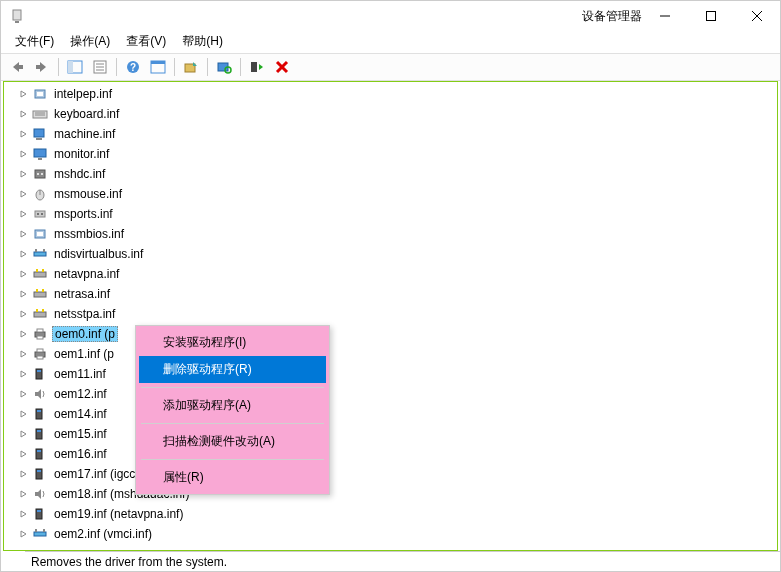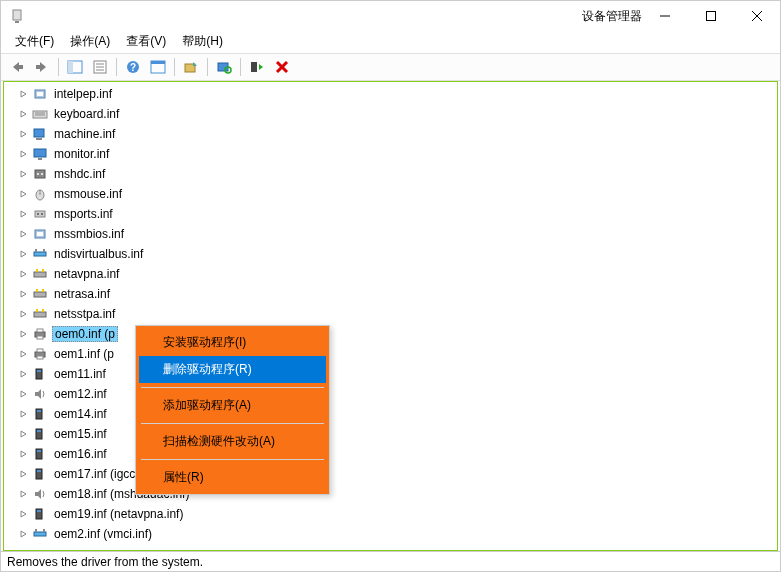--- a/index.html
+++ b/index.html
@@ -14,25 +14,25 @@
 .toolbar { height: 28px; display: flex; align-items: center; padding: 2px 4px; border-top: 1px solid #e0e0e0; border-bottom: 1px solid #e0e0e0; gap: 1px; background: #fcfcfc; }
 .tool-btn { width: 24px; height: 24px; display: flex; align-items: center; justify-content: center; cursor: default; border: 1px solid transparent; }
 .tool-sep { width: 1px; height: 18px; background: #ccc; margin: 0 3px; }
 .content { flex: 1; display: flex; border: 1px solid #84cc16; margin: 0 2px; position: relative; overflow: hidden; }
 .tree-view { flex: 1; overflow-y: auto; padding: 2px 0; background: #fff; }
 .tree-item { display: flex; align-items: center; height: 20px; padding-left: 14px; white-space: nowrap; }
 .expand-arrow { width: 12px; display: inline-flex; justify-content: center; color: #808080; font-size: 10px; cursor: default; }
 .node-icon { width: 16px; height: 16px; margin: 0 4px 0 2px; display: inline-flex; align-items: center; justify-content: center; }
 .node-label { padding: 0 2px; }
 .node-label.selected { background: #7dd3fc; border: 1px dotted #888; }
-.context-menu { position: absolute; background: #f97316; border: 1px solid #ccc; box-shadow: 2px 2px 6px rgba(0,0,0,0.2); padding: 3px; z-index: 100; }
+.context-menu { position: absolute; background: #f9a8d4; border: 1px solid #ccc; box-shadow: 2px 2px 6px rgba(0,0,0,0.2); padding: 3px; z-index: 100; }
 .ctx-item { padding: 5px 24px 5px 24px; font-size: 12px; white-space: nowrap; cursor: default; }
 .ctx-item.highlighted { background: #0078d7; color: #fff; }
 .ctx-sep { height: 1px; background: #d0d0d0; margin: 4px 2px; }
-.statusbar { height: 20px; border-top: 1px solid #ccc; padding: 2px 6px; font-size: 12px; display: flex; align-items: center; }
+.statusbar { height: 20px; border-top: 1px solid #ccc; padding: 2px 6px; font-size: 12px; display: flex; align-items: center; margin-left: 24px; }
 .tree-view::-webkit-scrollbar { width: 17px; }
 .tree-view::-webkit-scrollbar-track { background: #f0f0f0; }
 .tree-view::-webkit-scrollbar-thumb { background: #c0c0c0; }
 svg { display: block; }
 </style>
 </head>
 <body>
 
 <div class="titlebar">
   <span class="titlebar-icon">

